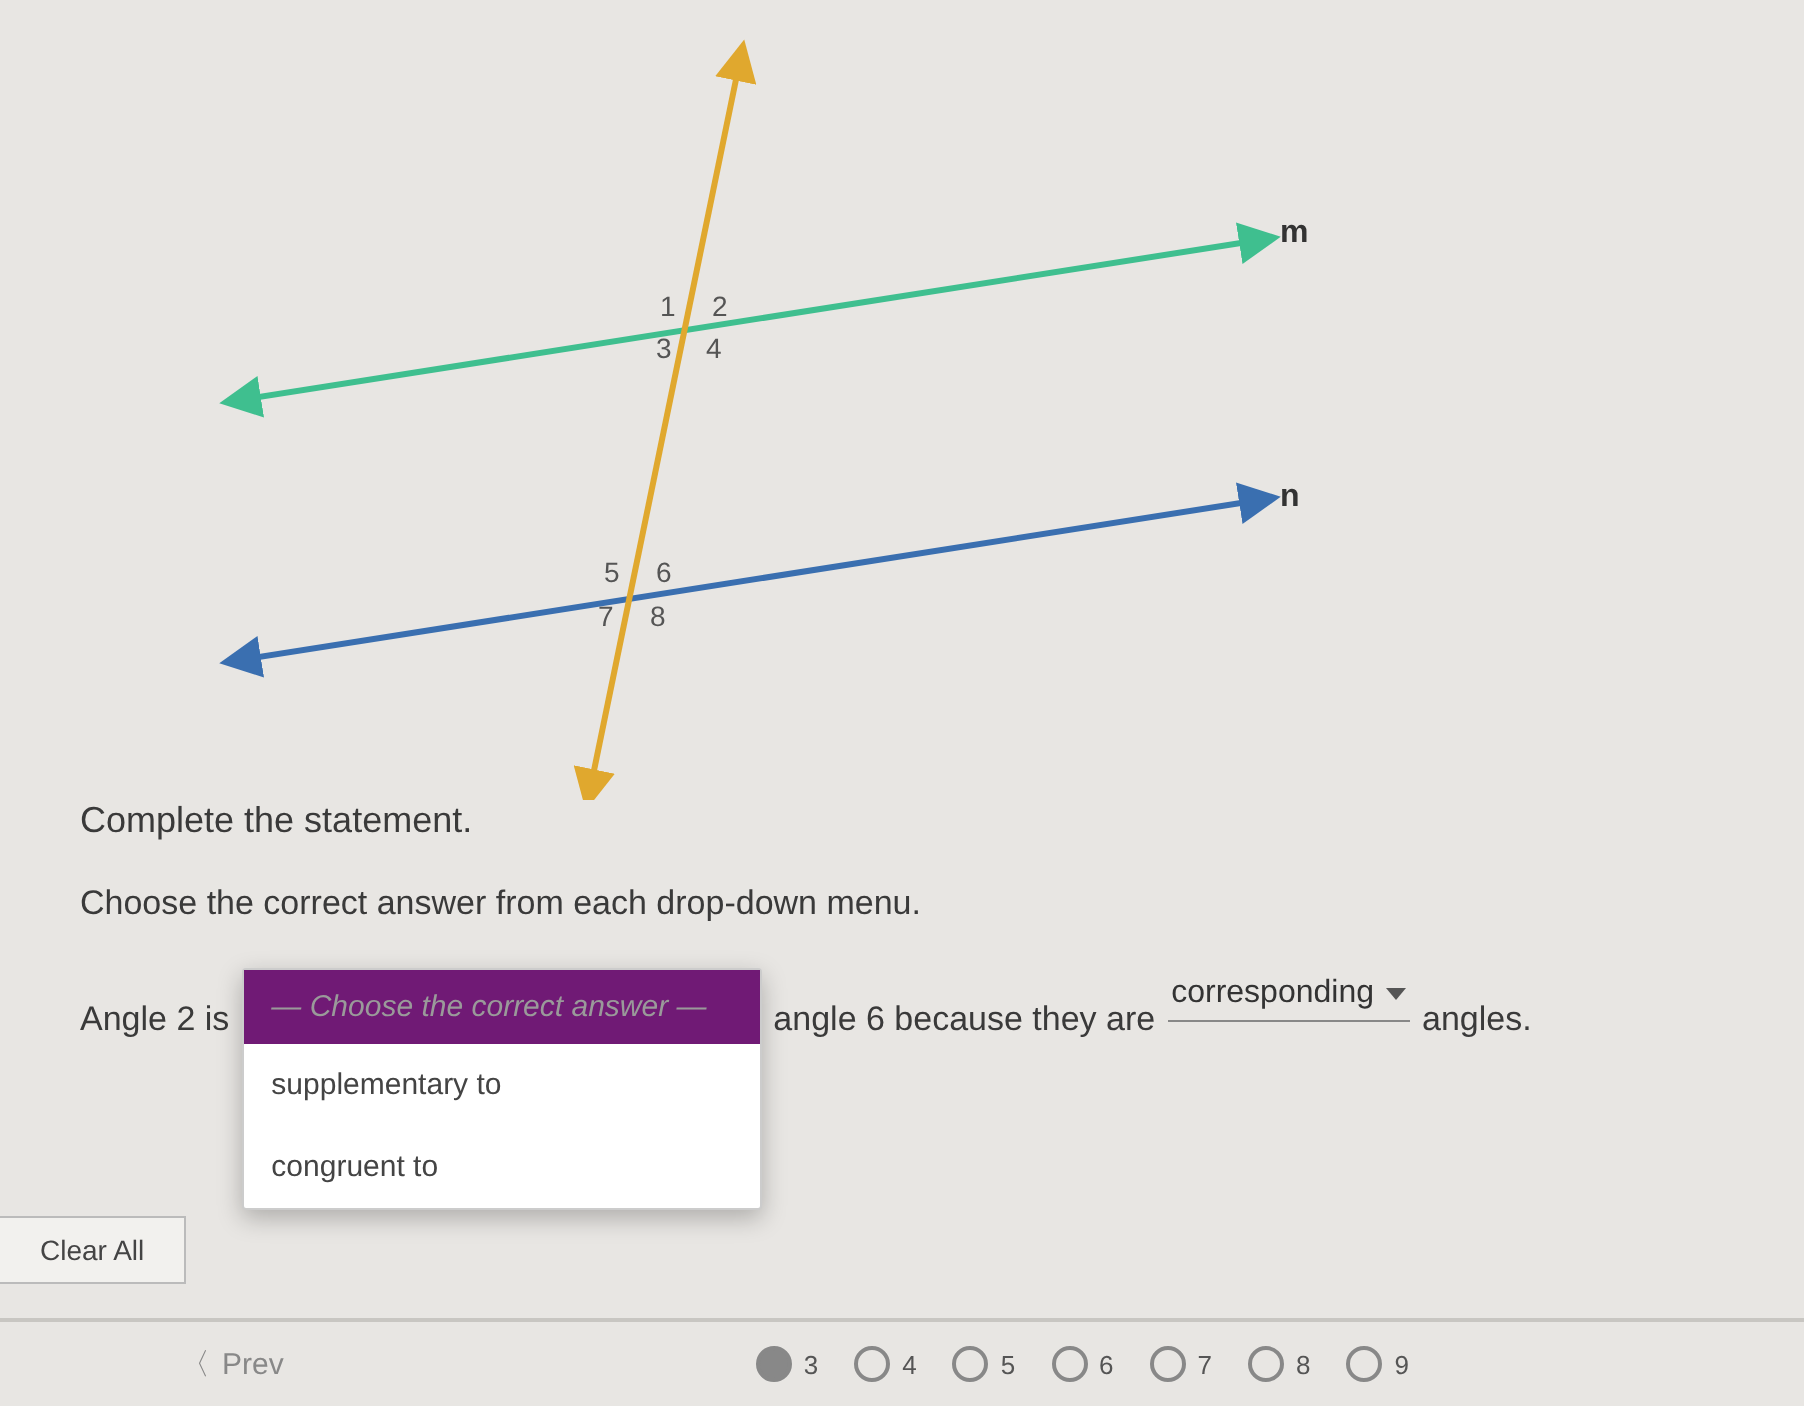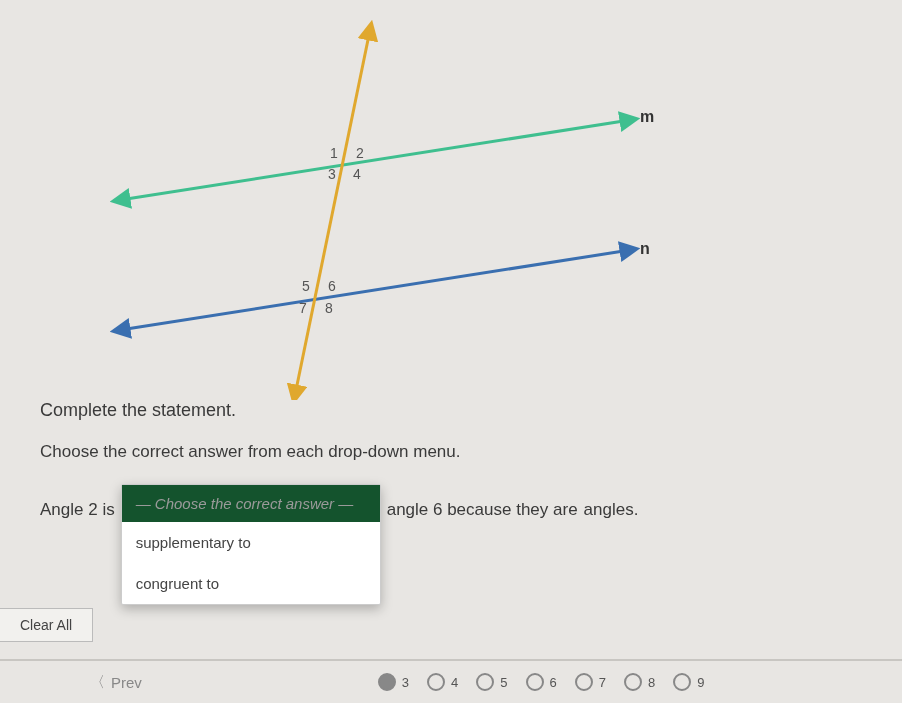--- a/index.html
+++ b/index.html
@@ -53,21 +53,21 @@
     border: 1px solid #ccc;
     box-shadow: 0 4px 12px rgba(0,0,0,0.25);
     border-radius: 2px;
     width: 260px;
   }
   .dd-placeholder {
     padding: 10px 14px;
     color: #9a9a9a;
     font-style: italic;
     font-size: 15px;
-    background: #14532d;
+    background: #701a75;
   }
   .dd-opt {
     padding: 12px 14px;
     font-size: 15px;
     color: #444;
     cursor: pointer;
   }
   .inline-select {
     border: none;
     border-bottom: 1px solid #888;
@@ -182,20 +182,24 @@
     <div class="dropdown-wrap">
       <div class="dropdown">
         <div class="dd-placeholder">— Choose the correct answer —</div>
         <div class="dd-opt">supplementary to</div>
         <div class="dd-opt">congruent to</div>
       </div>
     </div>
 
     <span class="answer-text">angle 6 because they are</span>
 
+    <span class="inline-select">
+      <span>corresponding</span>
+      <span class="caret"></span>
+    </span>
 
     <span class="answer-text">angles.</span>
   </div>
 </div>
 
 <button class="clear-btn">Clear All</button>
 
 <div class="bottom-bar">
   <div class="prev">
     <span>〈</span>

